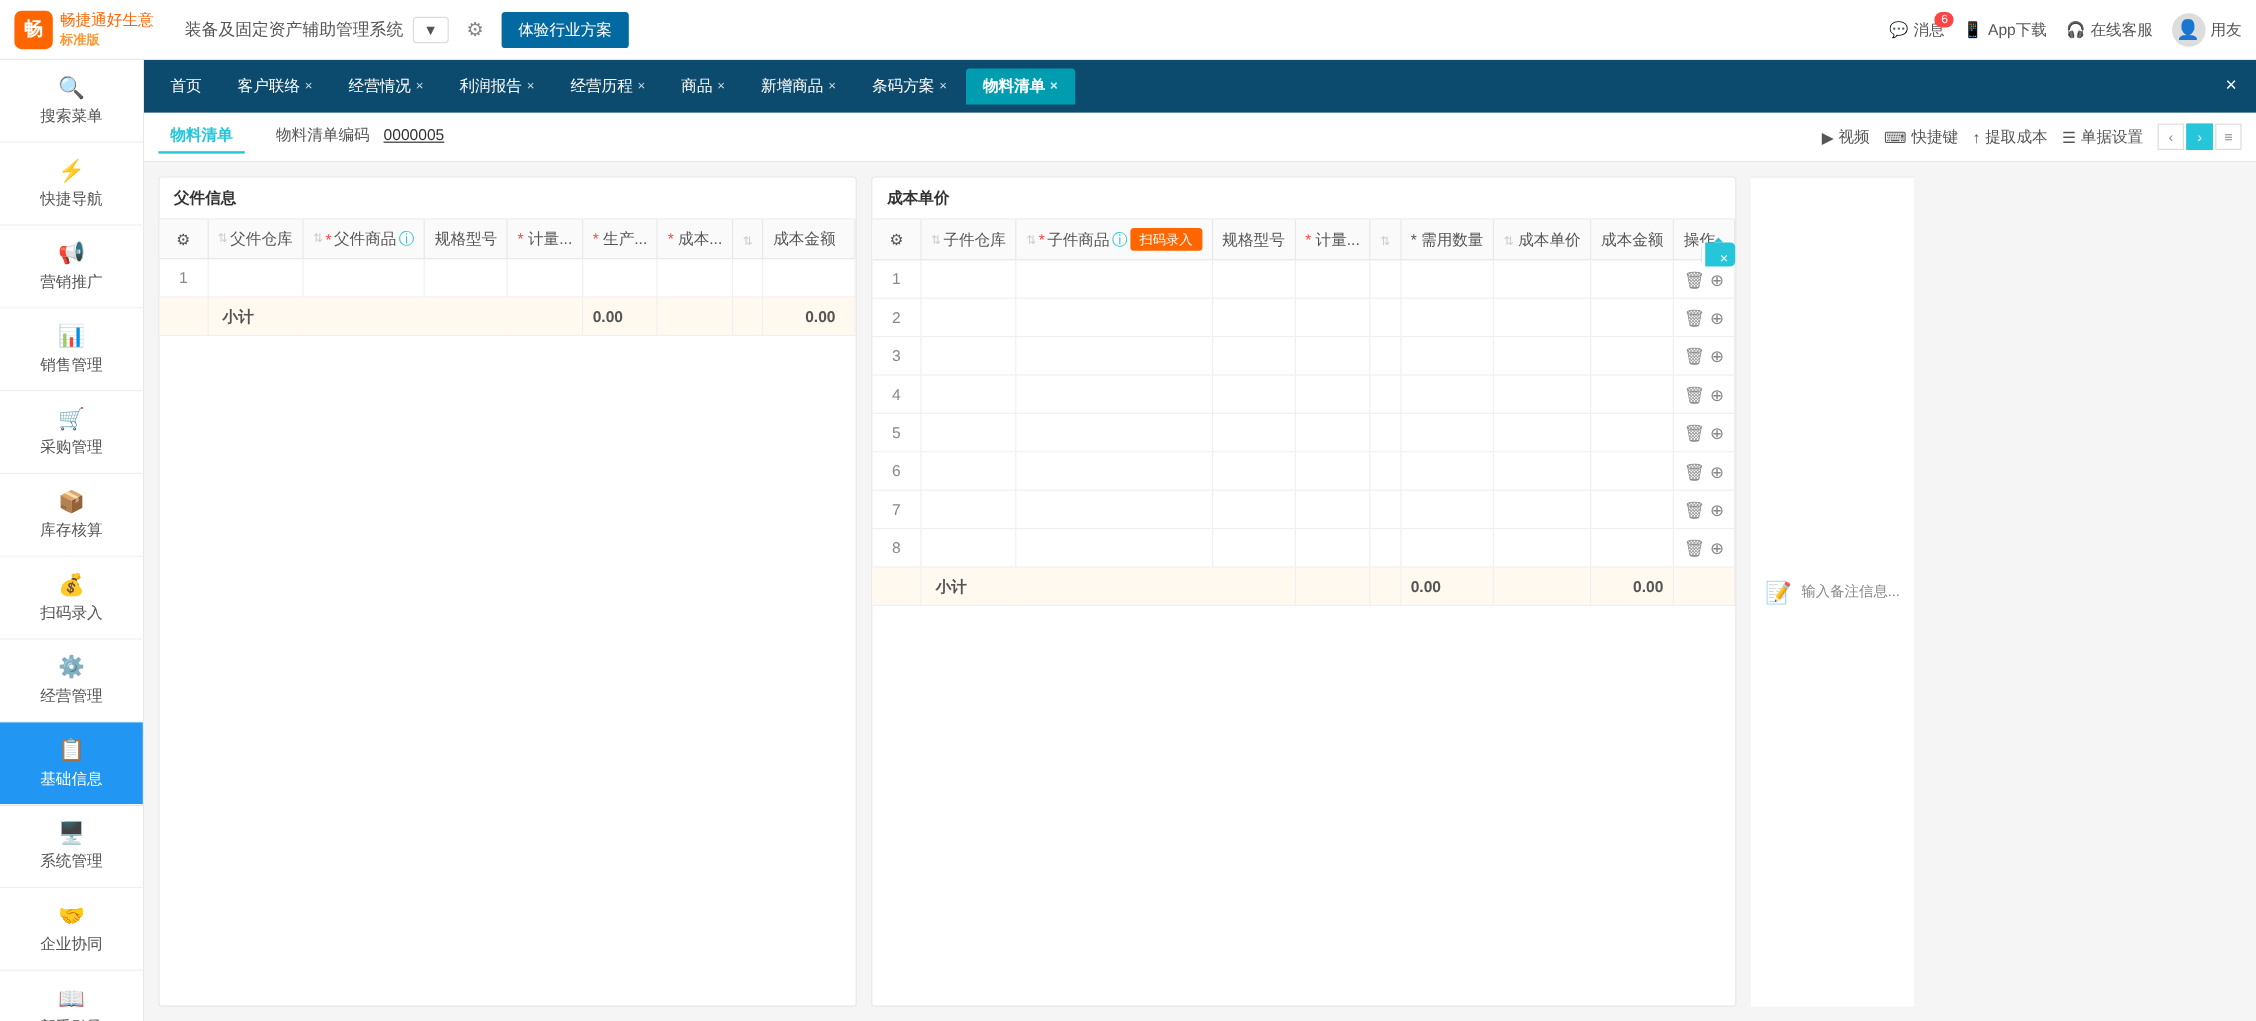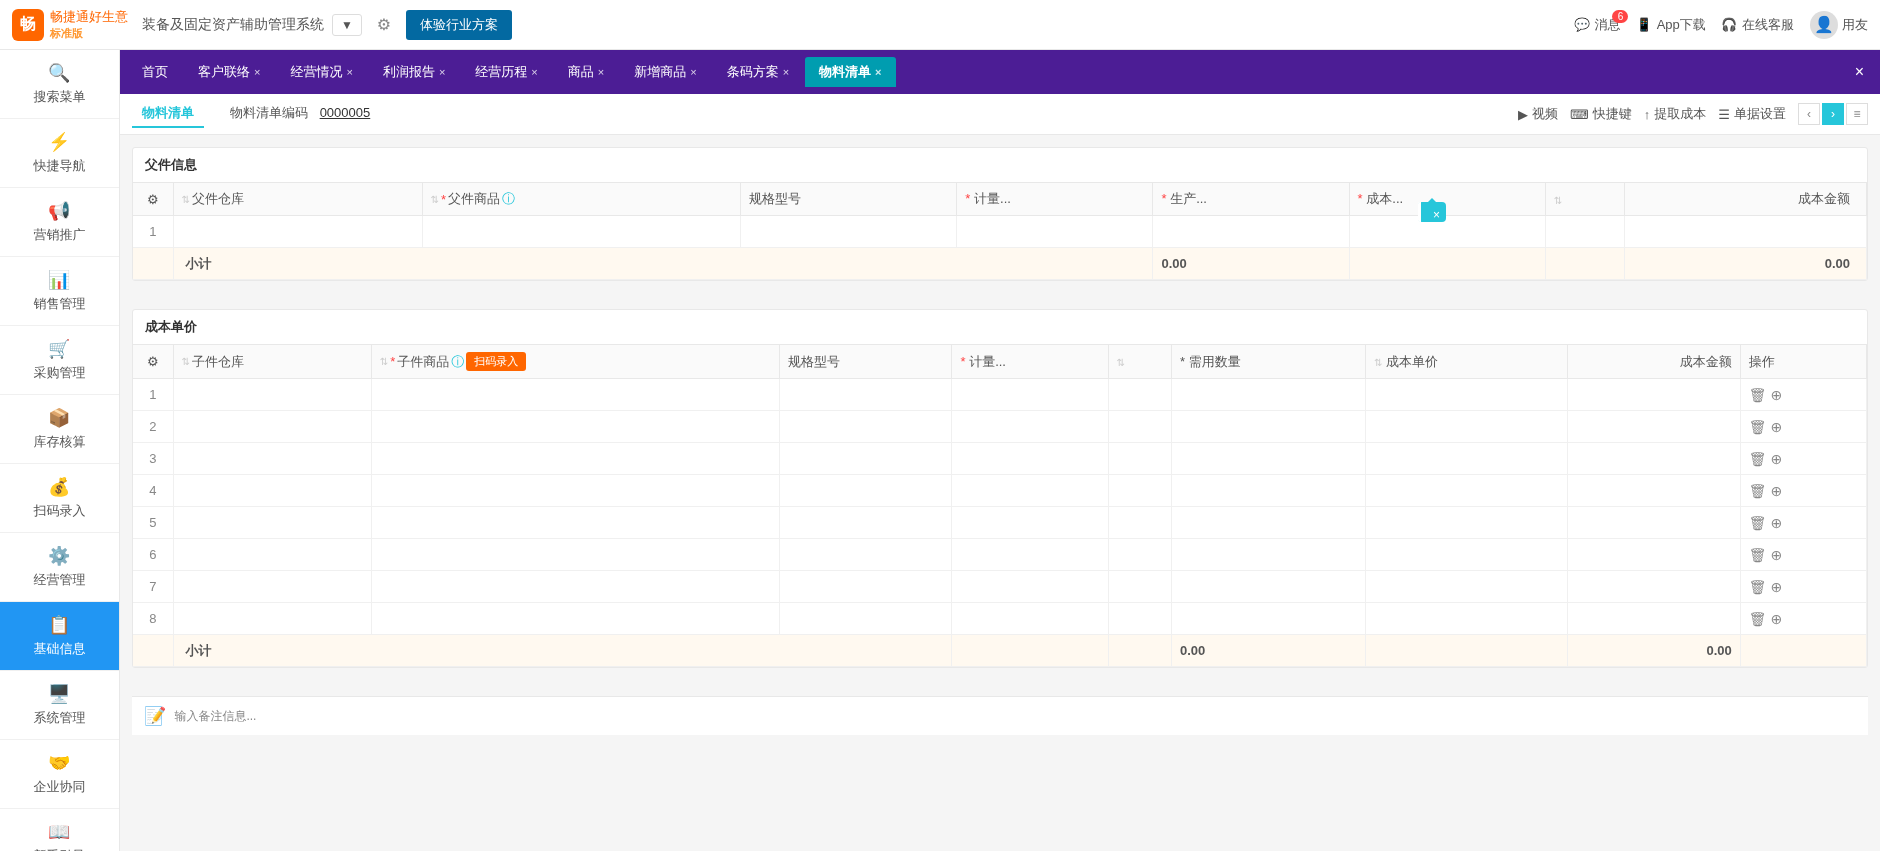--- a/index.html
+++ b/index.html
@@ -14,21 +14,21 @@
       display: flex; align-items: center; gap: 6px; width: 120px;
       color: #ff6600; font-weight: bold; font-size: 14px;
     }
     .logo-icon {
       width: 32px; height: 32px; background: #ff6600; border-radius: 6px;
       display: flex; align-items: center; justify-content: center; color: white; font-size: 16px;
     }
     .system-title {
       flex: 1; display: flex; align-items: center; gap: 8px; color: #333;
     }
-    .system-title-text { font-size: 14px; color: #555; }
+    .system-title-text { font-size: 14px; color: #555; margin-left: 12px; }
     .dropdown-btn {
       border: 1px solid #ddd; background: white; padding: 3px 8px; border-radius: 3px;
       cursor: pointer; color: #555; font-size: 12px;
     }
     .settings-btn {
       width: 28px; height: 28px; display: flex; align-items: center; justify-content: center;
       color: #888; cursor: pointer; font-size: 16px;
     }
     .trial-btn {
       background: #0369a1; color: white; border: none; padding: 6px 14px;
@@ -64,21 +64,21 @@
     }
     .sidebar-icon { font-size: 18px; color: #888; }
     .sidebar-item.highlighted { background: #2196F3; color: white; }
     .sidebar-item.highlighted .sidebar-icon { color: white; }
 
     
     .content-area { flex: 1; display: flex; flex-direction: column; overflow: hidden; }
 
     
     .nav-tabs {
-      background: #4c1d95; display: flex; align-items: center; height: 44px;
+      background: #0c4a6e; display: flex; align-items: center; height: 44px;
       flex-shrink: 0; padding: 0 8px; gap: 2px; overflow-x: auto;
     }
     .nav-tab {
       padding: 6px 14px; color: white; cursor: pointer; white-space: nowrap;
       border-radius: 3px 3px 0 0; font-size: 13px; display: flex; align-items: center; gap: 4px;
     }
     .nav-tab.active { background: #009db0; font-weight: bold; }
     .nav-tab-close { font-size: 11px; opacity: 0.8; cursor: pointer; }
     .nav-close-right {
       margin-left: auto; color: white; cursor: pointer; font-size: 16px; padding: 4px 8px;
@@ -102,21 +102,21 @@
     }
     .toolbar-nav { display: flex; gap: 2px; }
     .toolbar-nav-btn {
       width: 22px; height: 22px; border: 1px solid #ddd; background: white;
       display: flex; align-items: center; justify-content: center; cursor: pointer;
       color: #888; font-size: 12px;
     }
     .toolbar-nav-btn.active-nav { background: #26c6da; color: white; border-color: #26c6da; }
 
     
-    .main-scroll { flex: 1; overflow-y: auto; padding: 12px; display: flex; flex-direction: column; gap: 28px; }
+    .main-scroll { flex: 1; overflow-y: auto; padding: 12px; display: flex; flex-direction: row; gap: 12px; }
 
     
     .section { background: white; border: 1px solid #e8e8e8; border-radius: 3px; }
     .section-header {
       padding: 8px 12px; font-weight: bold; color: #333; font-size: 13px;
       border-bottom: 1px solid #e8e8e8;
     }
 
     
     .data-table { width: 100%; border-collapse: collapse; font-size: 12px; }

